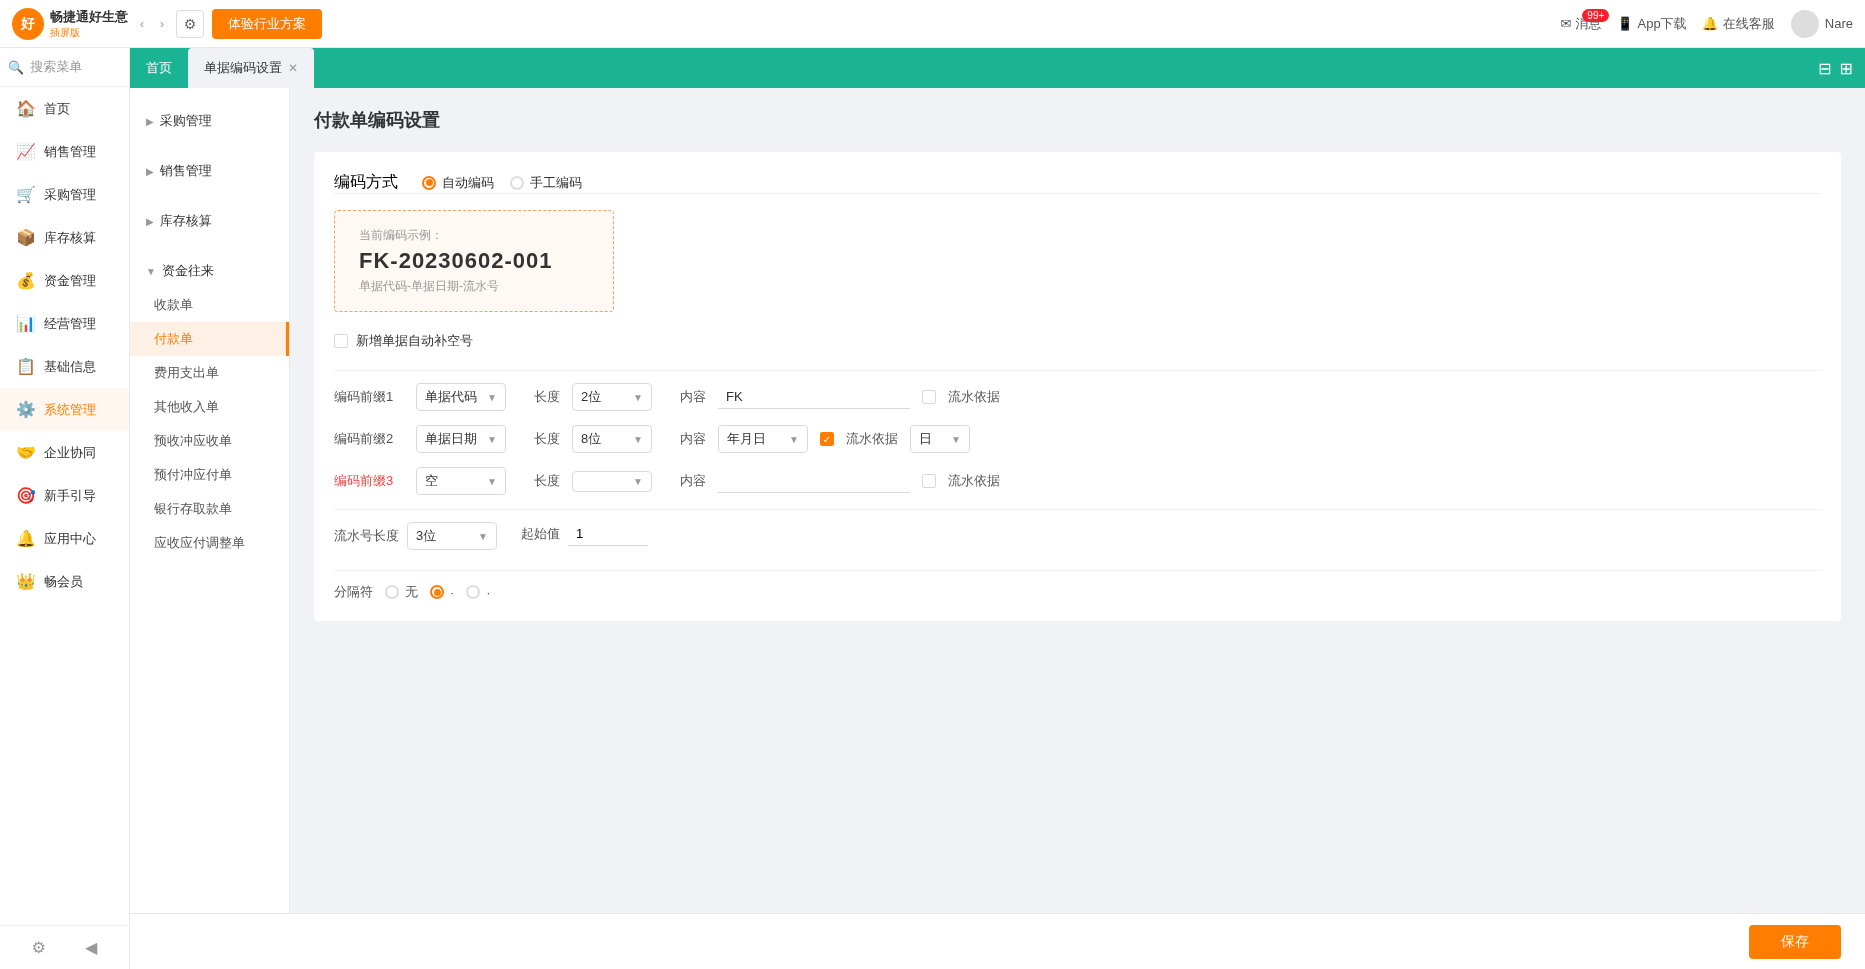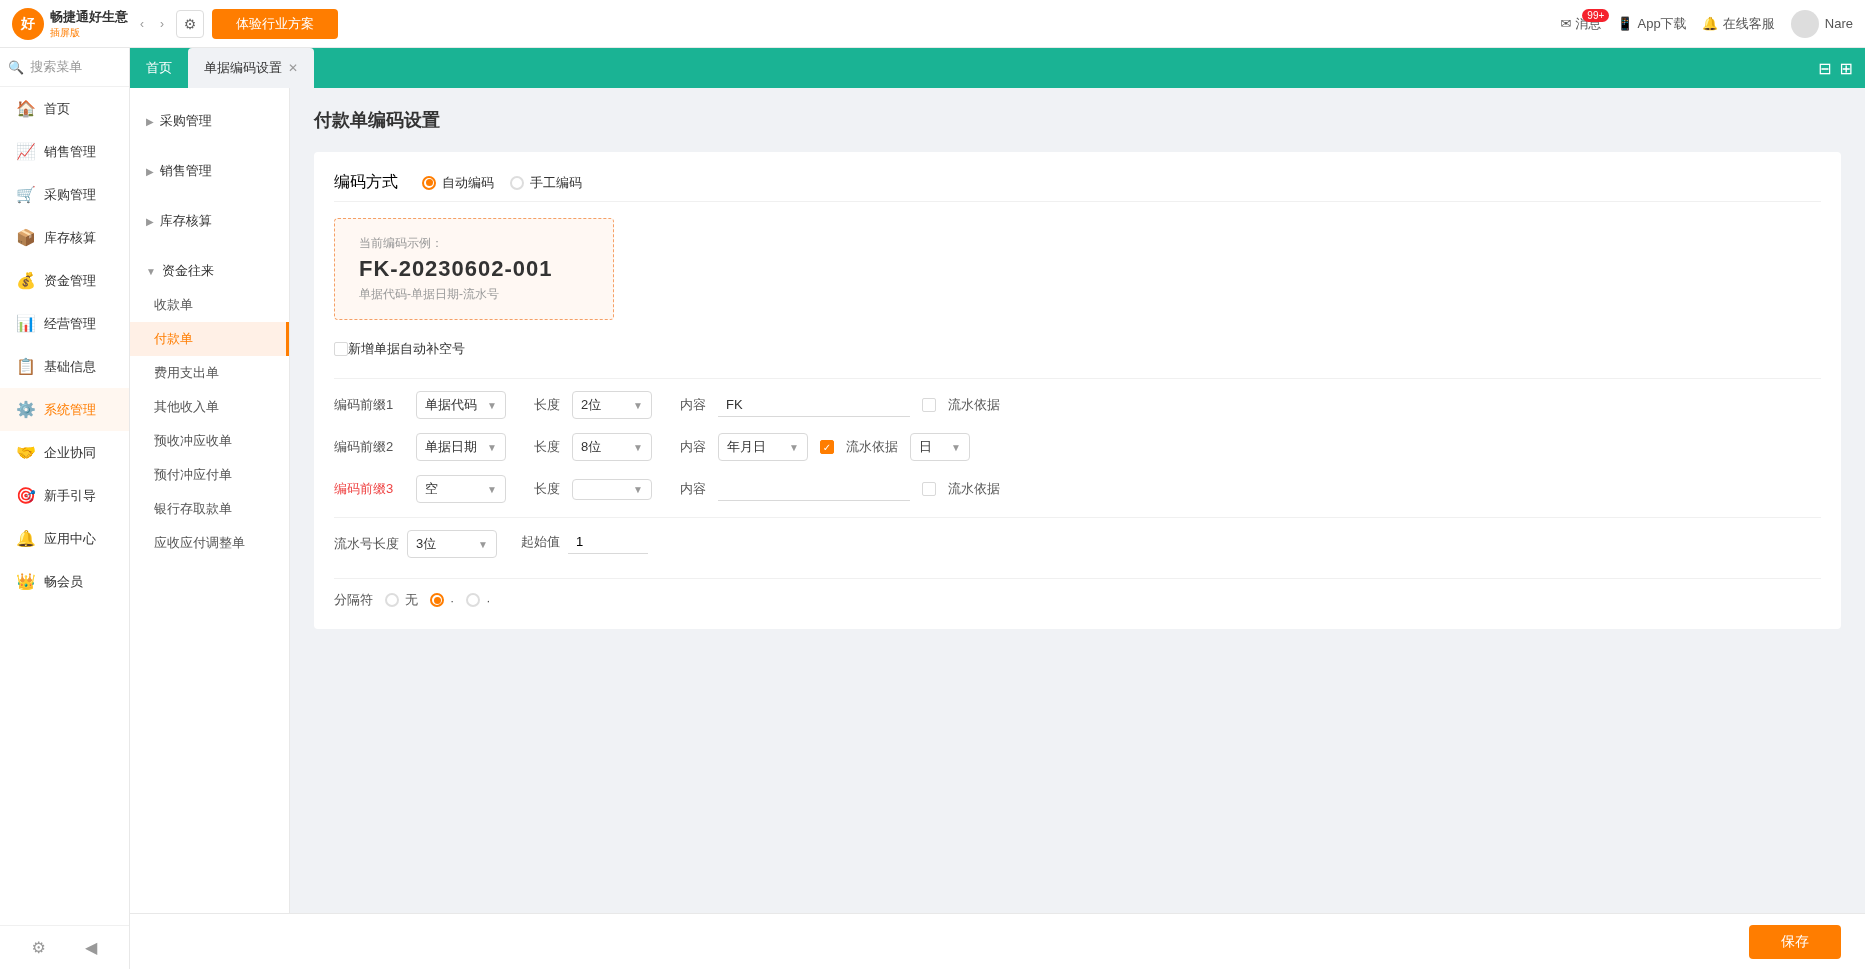--- a/index.html
+++ b/index.html
@@ -15,21 +15,21 @@
       border-bottom: 1px solid #e8e8e8;
       justify-content: space-between;
       flex-shrink: 0;
     }
     .top-bar-left { display: flex; align-items: center; gap: 8px; }
     .logo-area { display: flex; align-items: center; gap: 6px; }
     .logo-icon { width: 32px; height: 32px; background: #ff7d00; border-radius: 50%; display: flex; align-items: center; justify-content: center; color: white; font-size: 14px; font-weight: bold; }
     .top-nav-controls { display: flex; align-items: center; gap: 8px; }
     .nav-arrow { font-size: 12px; color: #999; cursor: pointer; padding: 4px; }
     .gear-btn { width: 28px; height: 28px; border: 1px solid #ddd; border-radius: 4px; display: flex; align-items: center; justify-content: center; cursor: pointer; font-size: 14px; color: #666; }
-    .industry-btn { background: #ff7d00; color: white; border: none; border-radius: 4px; padding: 6px 24px; font-size: 13px; cursor: pointer; }
+    .industry-btn { background: #ff7d00; color: white; border: none; border-radius: 4px; padding: 6px 16px; font-size: 13px; cursor: pointer; }
     .top-bar-right { display: flex; align-items: center; gap: 16px; font-size: 13px; color: #555; }
     .msg-area { display: flex; align-items: center; gap: 4px; position: relative; cursor: pointer; }
     .badge { background: #f5222d; color: white; border-radius: 10px; padding: 1px 5px; font-size: 10px; position: absolute; top: -6px; right: -8px; }
     .user-avatar { width: 28px; height: 28px; background: #ddd; border-radius: 50%; }
 
     
     .main-layout { display: flex; flex: 1; overflow: hidden; }
 
     
     .sidebar { width: 130px; background: #fff; border-right: 1px solid #e8e8e8; display: flex; flex-direction: column; flex-shrink: 0; }
@@ -62,38 +62,38 @@
     .sub-sidebar-item.active { background: #fff0e6; color: #ff7d00; font-weight: normal; border-right: 3px solid #ff7d00; }
 
     
     .settings-main { flex: 1; overflow-y: auto; padding: 20px 24px; background: #f0f2f5; }
     .page-title { font-size: 18px; color: #333; font-weight: bold; margin-bottom: 20px; }
 
     
     .settings-card { background: #fff; border-radius: 4px; padding: 20px; }
 
     
-    .code-method-row { display: flex; align-items: center; gap: 24px; margin-bottom: 16px; padding-bottom: 8px; border-bottom: 1px solid #f0f0f0; }
+    .code-method-row { display: flex; align-items: center; gap: 24px; margin-bottom: 16px; padding-bottom: 0; border-bottom: 1px solid #f0f0f0; }
     .radio-group { display: flex; align-items: center; gap: 16px; }
     .radio-item { display: flex; align-items: center; gap: 6px; font-size: 13px; color: #333; cursor: pointer; }
     .radio-circle { width: 14px; height: 14px; border-radius: 50%; border: 2px solid #ddd; display: flex; align-items: center; justify-content: center; }
     .radio-circle.checked { border-color: #ff7d00; }
     .radio-inner { width: 7px; height: 7px; border-radius: 50%; background: #ff7d00; }
 
     
     .info-text { font-size: 12px; color: #666; margin-bottom: 16px; line-height: 1.6; }
 
     
     .code-preview-box { border: 1.5px dashed #f5a066; background: #fff8f3; border-radius: 4px; padding: 16px 24px; display: inline-block; margin-bottom: 20px; min-width: 280px; }
     .code-preview-label { font-size: 12px; color: #999; margin-bottom: 4px; }
     .code-preview-value { font-size: 22px; color: #333; font-weight: bold; letter-spacing: 1px; }
     .code-preview-sub { font-size: 12px; color: #999; margin-top: 4px; }
 
     
-    .checkbox-row { display: flex; align-items: center; gap: 0; margin-bottom: 20px; font-size: 13px; color: #333; }
+    .checkbox-row { display: flex; align-items: center; gap: 8px; margin-bottom: 20px; font-size: 13px; color: #333; }
     .checkbox-box { width: 14px; height: 14px; border: 1px solid #d9d9d9; border-radius: 2px; cursor: pointer; }
 
     
     .form-row { display: flex; align-items: center; gap: 12px; margin-bottom: 14px; flex-wrap: wrap; }
     .select-box { display: flex; align-items: center; border: 1px solid #d9d9d9; border-radius: 4px; padding: 4px 8px; font-size: 13px; color: #333; cursor: pointer; min-width: 90px; justify-content: space-between; background: #fff; }
     .select-box .arrow { color: #999; font-size: 10px; margin-left: 6px; }
     .length-select { min-width: 80px; }
     .content-input { border: none; border-bottom: 1px solid #d9d9d9; padding: 4px 8px; font-size: 13px; color: #333; min-width: 60px; outline: none; background: transparent; }
     .checkbox-inline { width: 14px; height: 14px; border: 1px solid #d9d9d9; border-radius: 2px; cursor: pointer; display: inline-flex; align-items: center; justify-content: center; }
     .checkbox-inline.checked { background: #ff7d00; border-color: #ff7d00; color: white; font-size: 10px; }

